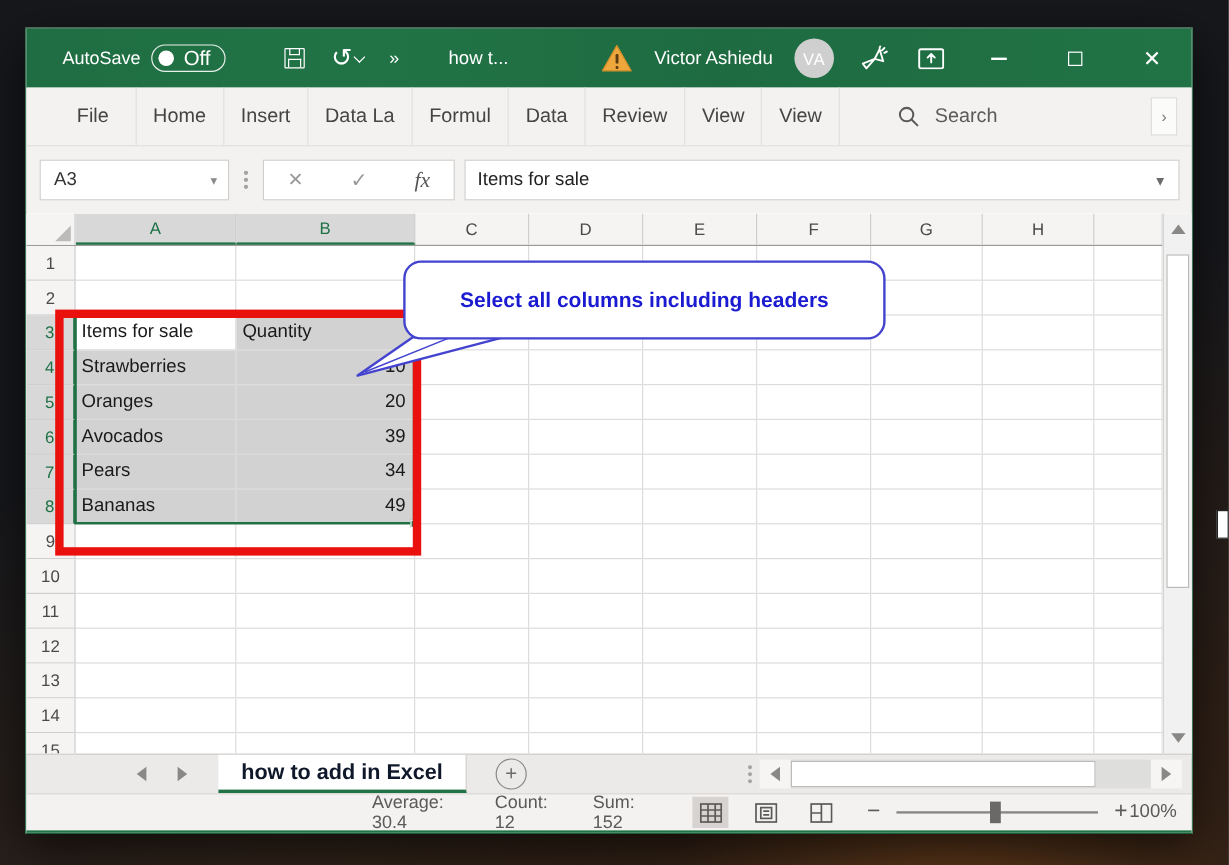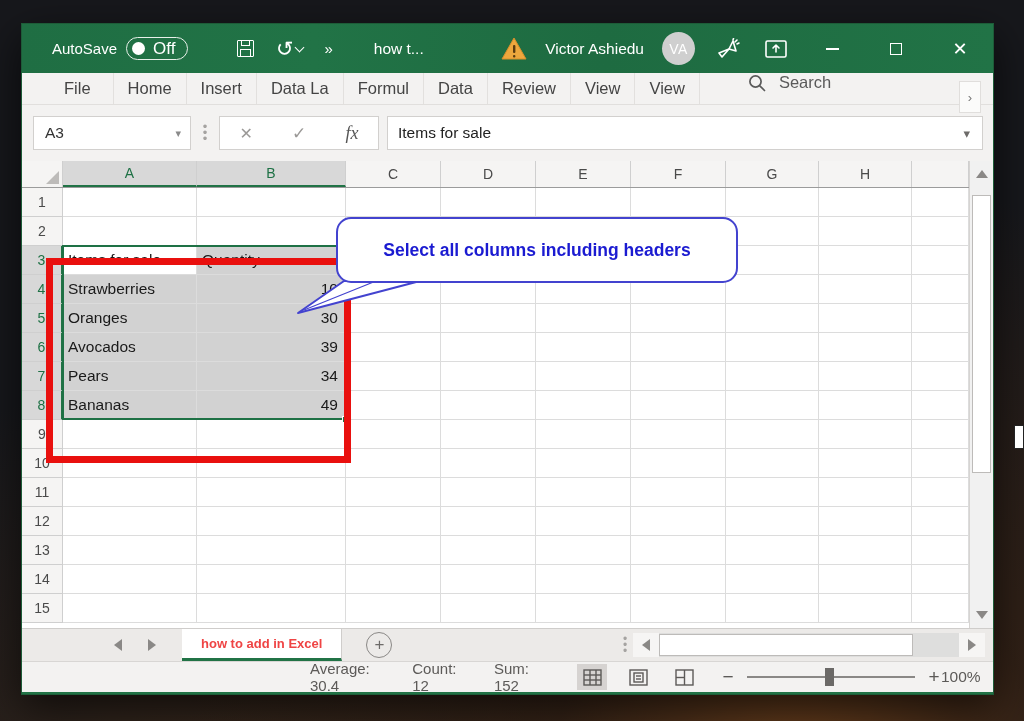--- a/index.html
+++ b/index.html
@@ -45,21 +45,21 @@
   .warn-svg { display:block; }
   .user-name { font-size:15.5px; }
   .avatar { width:33px; height:33px; border-radius:50%; background:#cfcfcf; color:#fff; font-size:14px;
             display:flex; align-items:center; justify-content:center; letter-spacing:.5px; }
   .winctl { width:46px; height:49px; display:flex; align-items:center; justify-content:center; cursor:pointer; }
   .min-glyph { width:13px; border-top:2px solid #fff; }
   .max-glyph { width:12px; height:12px; border:1.6px solid #fff; }
   .close-glyph { font-size:18px; line-height:1; }
   
   .ribbonrow {
-    height:32px; background:#f3f2f1; display:flex; align-items:flex-start; flex-shrink:0;
+    height:49px; background:#f3f2f1; display:flex; align-items:center; flex-shrink:0;
     border-bottom:1px solid #e1dfdd; position:relative; color:#444; font-size:16.5px;
   }
   .tabs { display:flex; align-items:stretch; height:100%; padding-left:28px; }
   .rtab { display:flex; align-items:center; padding:0 14px; cursor:pointer; border-right:1px solid #e2e0de; white-space:nowrap; }
   .rtab:first-child { padding-right:22px; }
   .searchbox { display:flex; align-items:center; gap:13px; margin-left:48px; color:#5a5a5a; cursor:text; }
   .rib-more {
     position:absolute; right:12px; top:8px; width:22px; height:32px; background:#fbfbfa;
     border:1px solid #e0deDC; display:flex; align-items:center; justify-content:center;
     color:#777; font-size:13px; cursor:pointer;
@@ -107,22 +107,22 @@
   .sbtn { height:26px; display:flex; align-items:center; justify-content:center; cursor:pointer; flex-shrink:0; }
   .tri-up { border-left:6px solid transparent; border-right:6px solid transparent; border-bottom:8px solid #8a8886; }
   .tri-dn { border-left:6px solid transparent; border-right:6px solid transparent; border-top:8px solid #8a8886; }
   .tri-lf { border-top:6px solid transparent; border-bottom:6px solid transparent; border-right:8px solid #8a8886; }
   .tri-rt { border-top:6px solid transparent; border-bottom:6px solid transparent; border-left:8px solid #8a8886; }
   .vtrack { flex:1; position:relative; }
   .vthumb { position:absolute; left:2px; right:2px; top:8px; height:278px; background:#fff; border:1px solid #bdbbb9; cursor:grab; }
   
   .sheetbar { height:33px; background:#eceae8; border-top:1px solid #cfcdcb; display:flex; align-items:stretch; flex-shrink:0; }
   .navarrows { display:flex; align-items:center; gap:26px; padding:0 26px 0 92px; }
-  .sheettab { background:#fff; display:flex; align-items:center; padding:0 19px; color:#ef4444; font-weight:bold;
-              font-size:13px; border-bottom:3px solid #217346; border-right:1px solid #cfcdcb; cursor:pointer; white-space:nowrap; }
+  .sheettab { background:#fff; display:flex; align-items:center; padding:0 19px; color:#0f172a; font-weight:bold;
+              font-size:18px; border-bottom:3px solid #217346; border-right:1px solid #cfcdcb; cursor:pointer; white-space:nowrap; }
   .addsheet { width:26px; height:26px; border:1.4px solid #8a8886; border-radius:50%; color:#6d6b69; font-size:17px;
               display:flex; align-items:center; justify-content:center; align-self:center; margin-left:24px; cursor:pointer; }
   .hscroll { margin-left:auto; display:flex; align-items:center; gap:0; padding-right:8px; }
   .hdots { color:#a5a3a1; font-size:12px; line-height:.5; width:16px; text-align:center; }
   .hbtn { width:26px; height:24px; display:flex; align-items:center; justify-content:center; background:#f6f5f4; cursor:pointer; }
   .htrack { width:300px; height:24px; background:#dededd; position:relative; }
   .hthumb { position:absolute; left:0; top:1px; bottom:1px; width:254px; background:#fff; border:1px solid #bdbbb9; cursor:grab; }
   
   .statusbar { height:33px; background:#f3f2f1; border-top:1px solid #d8d6d4; display:flex; align-items:center;
                font-size:15px; color:#5c5a58; flex-shrink:0; border-bottom:2px solid #217346; }
@@ -303,21 +303,21 @@
             <div class="cell" style="width: 95px;"></div>
             <div class="cell" style="width: 95px;"></div>
             <div class="cell" style="width: 95px;"></div>
             <div class="cell" style="width: 93px;"></div>
             <div class="cell" style="width: 93px;"></div>
             <div class="cell" style="width: auto; flex: 1 1 0%;"></div>
           </div>
           <div class="grow">
             <div class="rowh sel">5</div>
             <div class="cell sel" style="width: 134px;">Oranges</div>
-            <div class="cell sel num" style="width: 149px;">30</div>
+            <div class="cell sel num" style="width: 149px;">20</div>
             <div class="cell" style="width: 95px;"></div>
             <div class="cell" style="width: 95px;"></div>
             <div class="cell" style="width: 95px;"></div>
             <div class="cell" style="width: 95px;"></div>
             <div class="cell" style="width: 93px;"></div>
             <div class="cell" style="width: 93px;"></div>
             <div class="cell" style="width: auto; flex: 1 1 0%;"></div>
           </div>
           <div class="grow">
             <div class="rowh sel">6</div>

